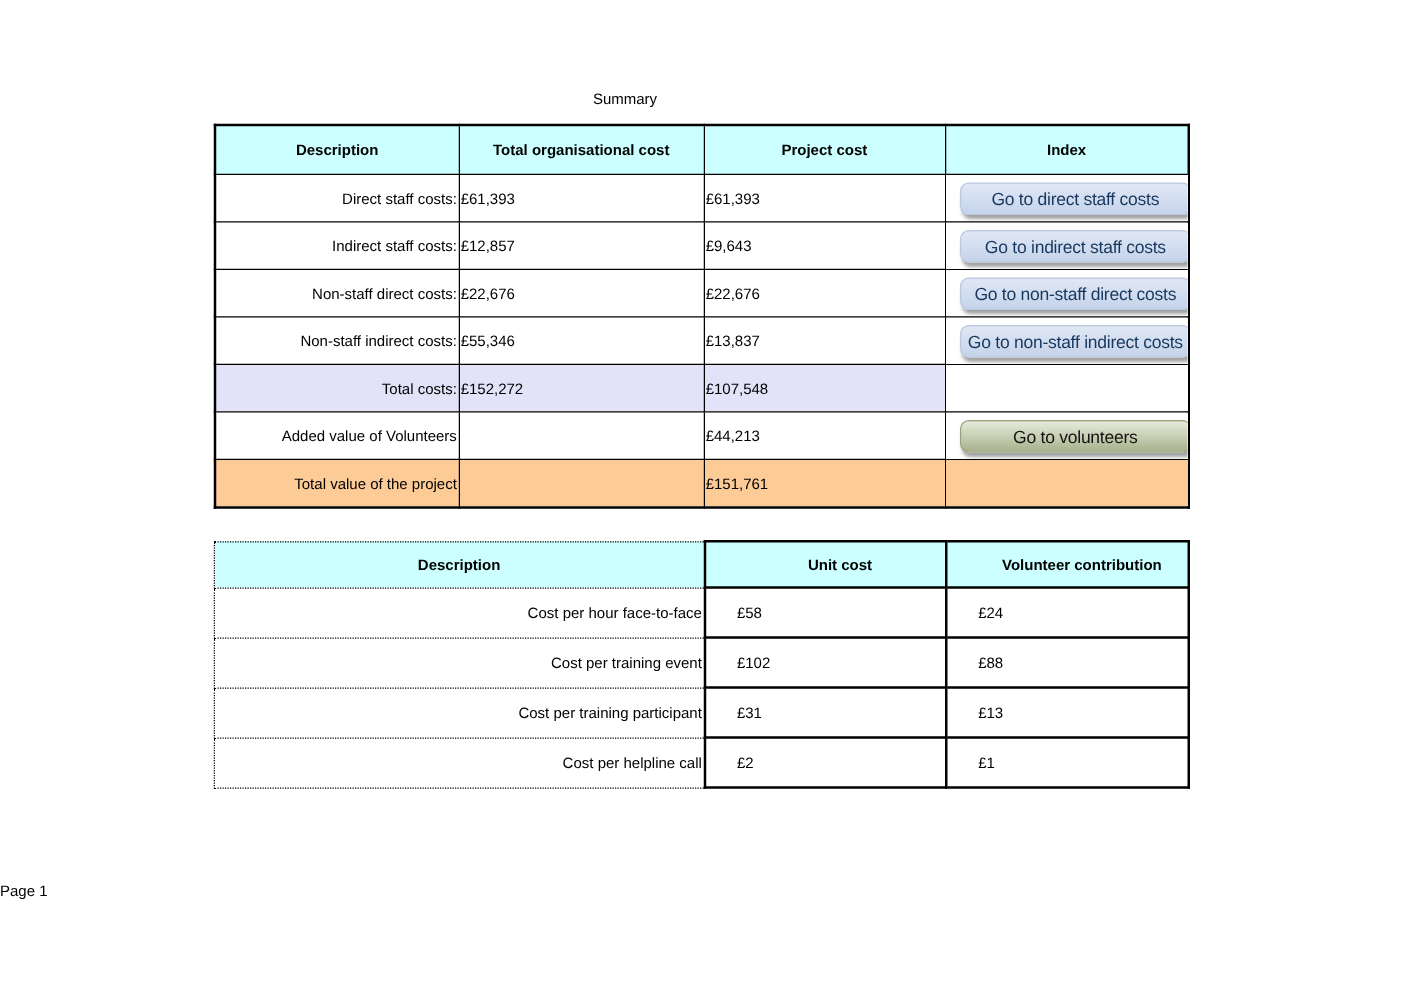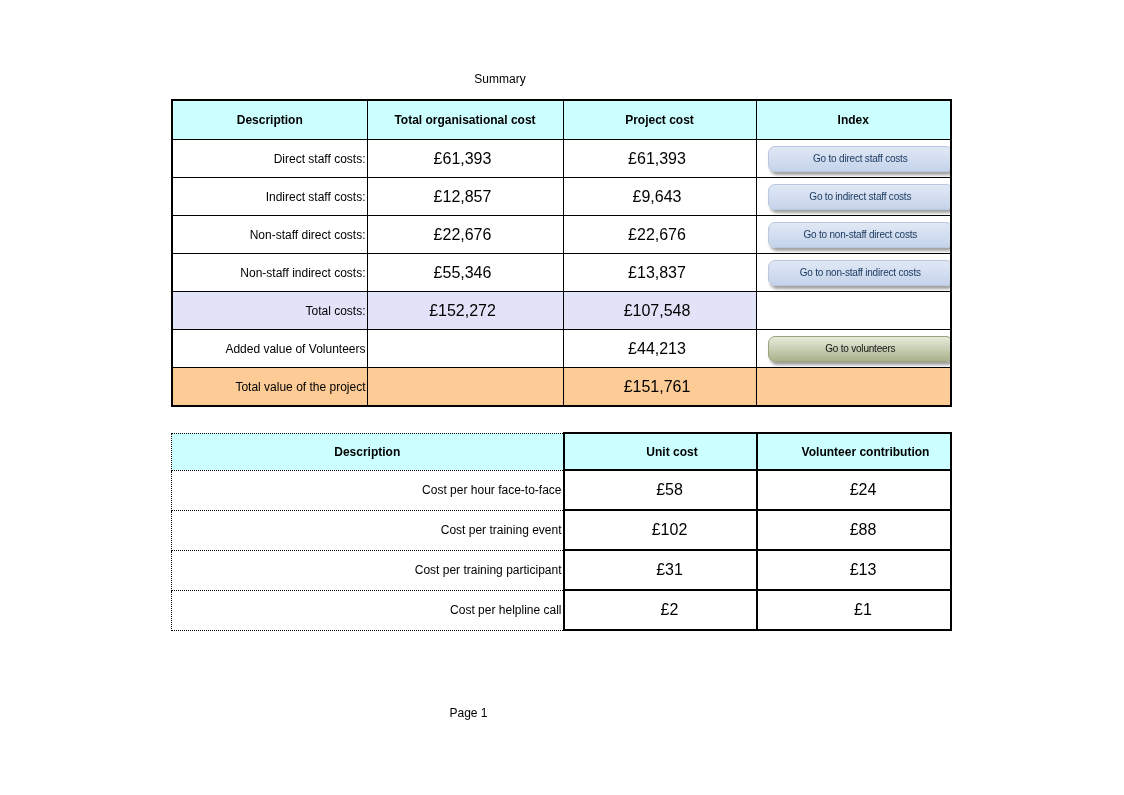--- a/index.html
+++ b/index.html
@@ -5,49 +5,49 @@
   html,body{margin:0;padding:0;background:#fff;}
   .canvas{
     position:relative;width:1124px;height:795px;background:#fff;
     font-family:"Liberation Sans", sans-serif;color:#000;overflow:hidden;
   }
   .doc-title{
     position:absolute;top:72px;left:0;width:1000px;text-align:center;
     font-size:12px;color:#000;
   }
   .page-footer{
-    position:absolute;top:706px;left:0;width:937px;text-align:center;
+    position:absolute;top:706px;left:0;width:937px;text-align:left;
     font-size:12px;color:#000;
   }
 
   
   table.t1{
     position:absolute;left:171px;top:99px;width:779px;
     border-collapse:collapse;table-layout:fixed;
     border:2px solid #000;
   }
   table.t1 th, table.t1 td{border:1px solid #000;overflow:hidden;}
   table.t1 th{
     background:var(--header_fill,#ccffff);font-weight:bold;font-size:12px;
     text-align:center;height:36px;
   }
   table.t1 td{height:35px;background:#fff;}
   .cell-desc{text-align:right;padding-left:4px;font-size:12px;}
-  .cell-num{text-align:center;padding-right:6px;font-size:16px;}
+  .cell-num{text-align:left;padding-right:6px;font-size:12px;}
   .cell-idx{position:relative;}
   tr.row-total .cell-desc, tr.row-total .cell-num{
     background:var(--total_row_fill,#e2e2f8);font-weight:normal;
   }
   tr.row-grand td{background:var(--grand_total_fill,#fdcb95);}
 
   
   .btn{
     position:absolute;left:11px;right:-3px;top:50%;transform:translateY(-50%);
     height:24px;border-radius:7px;display:flex;align-items:center;justify-content:center;
-    font-size:10px;letter-spacing:-0.2px;cursor:pointer;white-space:nowrap;
+    font-size:14px;letter-spacing:-0.2px;cursor:pointer;white-space:nowrap;
     box-shadow:2px 3px 3px rgba(110,110,110,0.65);
   }
   .btn.blue{
     background:linear-gradient(#e0e8f5,#c5d3ea);
     border:1px solid #b9c8e0;color:var(--button_text,#17375e);
   }
   .btn.green{
     background:linear-gradient(#e7ebdb,#a8b28c);
     border:1px solid #99a47e;color:#141414;
   }

